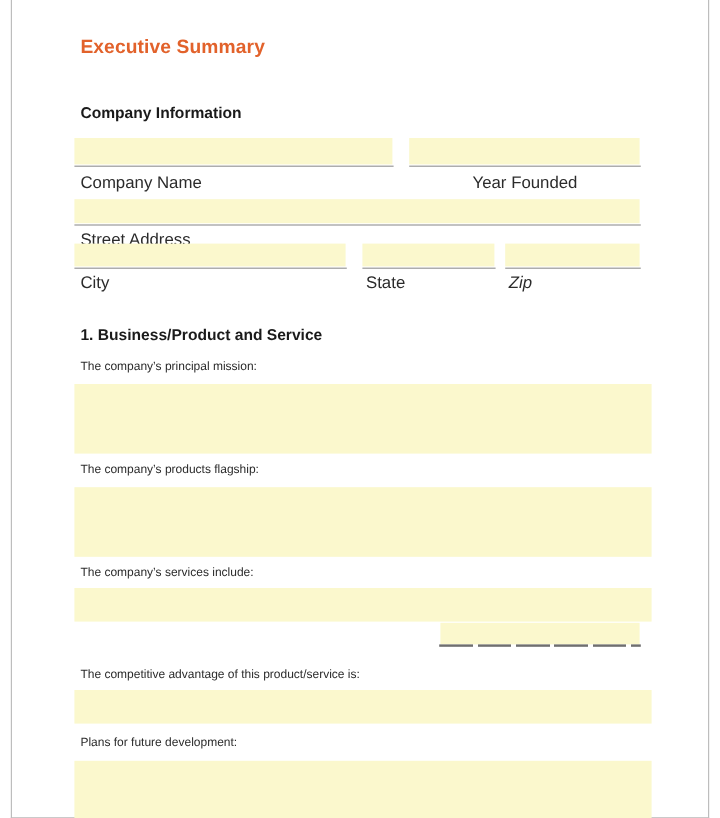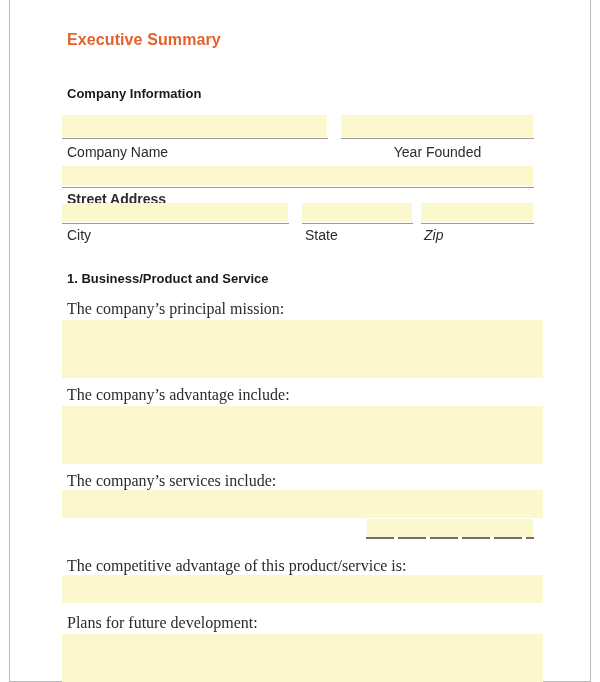--- a/index.html
+++ b/index.html
@@ -67,24 +67,23 @@
   .field-label {
     position: absolute;
     font-size: 14px;
     color: #2b2b2b;
     white-space: nowrap;
   }
 
   .prompt {
     position: absolute;
     left: 67px;
-    font-size: 16px;
+    font-size: 10px;
     color: #2b2b2b;
     white-space: nowrap;
-    font-family: Liberation Serif, serif;
   }
 
   
   .yfill {
     position: absolute;
     background: #fbf8cd;
   }
 
   
   .rule {
@@ -122,40 +121,40 @@
     <div class="yfill" style="left:62px; top:115px; width:265px; height:22px;"></div>
     <div class="rule" style="left:62px; top:138px; width:266px;"></div>
     <div class="field-label" style="left:67px; top:144px;">Company Name</div>
 
     <div class="yfill" style="left:341px; top:115px; width:192px; height:22px;"></div>
     <div class="rule" style="left:341px; top:138px; width:193px;"></div>
     <div class="field-label" style="left:341px; top:144px; width:193px; text-align:center;">Year Founded</div>
 
     <div class="yfill" style="left:62px; top:166px; width:471px; height:20px;"></div>
     <div class="rule" style="left:62px; top:187px; width:472px;"></div>
-    <div class="field-label" style="left:67px; top:191px;font-weight:bold;">Street Address</div>
+    <div class="field-label" style="left:67px; top:191px;">Street Address</div>
 
     <div class="yfill" style="left:62px; top:203px; width:226px; height:19px;"></div>
     <div class="rule" style="left:62px; top:223px; width:227px;"></div>
     <div class="field-label" style="left:67px; top:227px;">City</div>
 
     <div class="yfill" style="left:302px; top:203px; width:110px; height:19px;"></div>
     <div class="rule" style="left:302px; top:223px; width:111px;"></div>
     <div class="field-label" style="left:305px; top:227px;">State</div>
 
     <div class="yfill" style="left:421px; top:203px; width:112px; height:19px;"></div>
     <div class="rule" style="left:421px; top:223px; width:113px;"></div>
     <div class="field-label" style="left:424px; top:227px;font-style:italic;">Zip</div>
 
     <div class="section-head" style="top:271px;">1. Business/Product and Service</div>
 
     <div class="prompt" style="top:300px;">The company’s principal mission:</div>
     <div class="yfill" style="left:62px; top:320px; width:481px; height:58px;"></div>
 
-    <div class="prompt" style="top:386px;">The company’s advantage include:</div>
+    <div class="prompt" style="top:386px;">The company’s products flagship:</div>
     <div class="yfill" style="left:62px; top:406px; width:481px; height:58px;"></div>
 
     <div class="prompt" style="top:472px;">The company’s services include:</div>
     <div class="yfill" style="left:62px; top:490px; width:481px; height:28px;"></div>
 
     <div class="yfill" style="left:367px; top:519px; width:166px; height:18px;"></div>
     <div class="rule-dashes" style="left:366px; top:537px; width:168px;"></div>
 
     <div class="prompt" style="top:557px;">The competitive advantage of this product/service is:</div>
     <div class="yfill" style="left:62px; top:575px; width:481px; height:28px;"></div>

